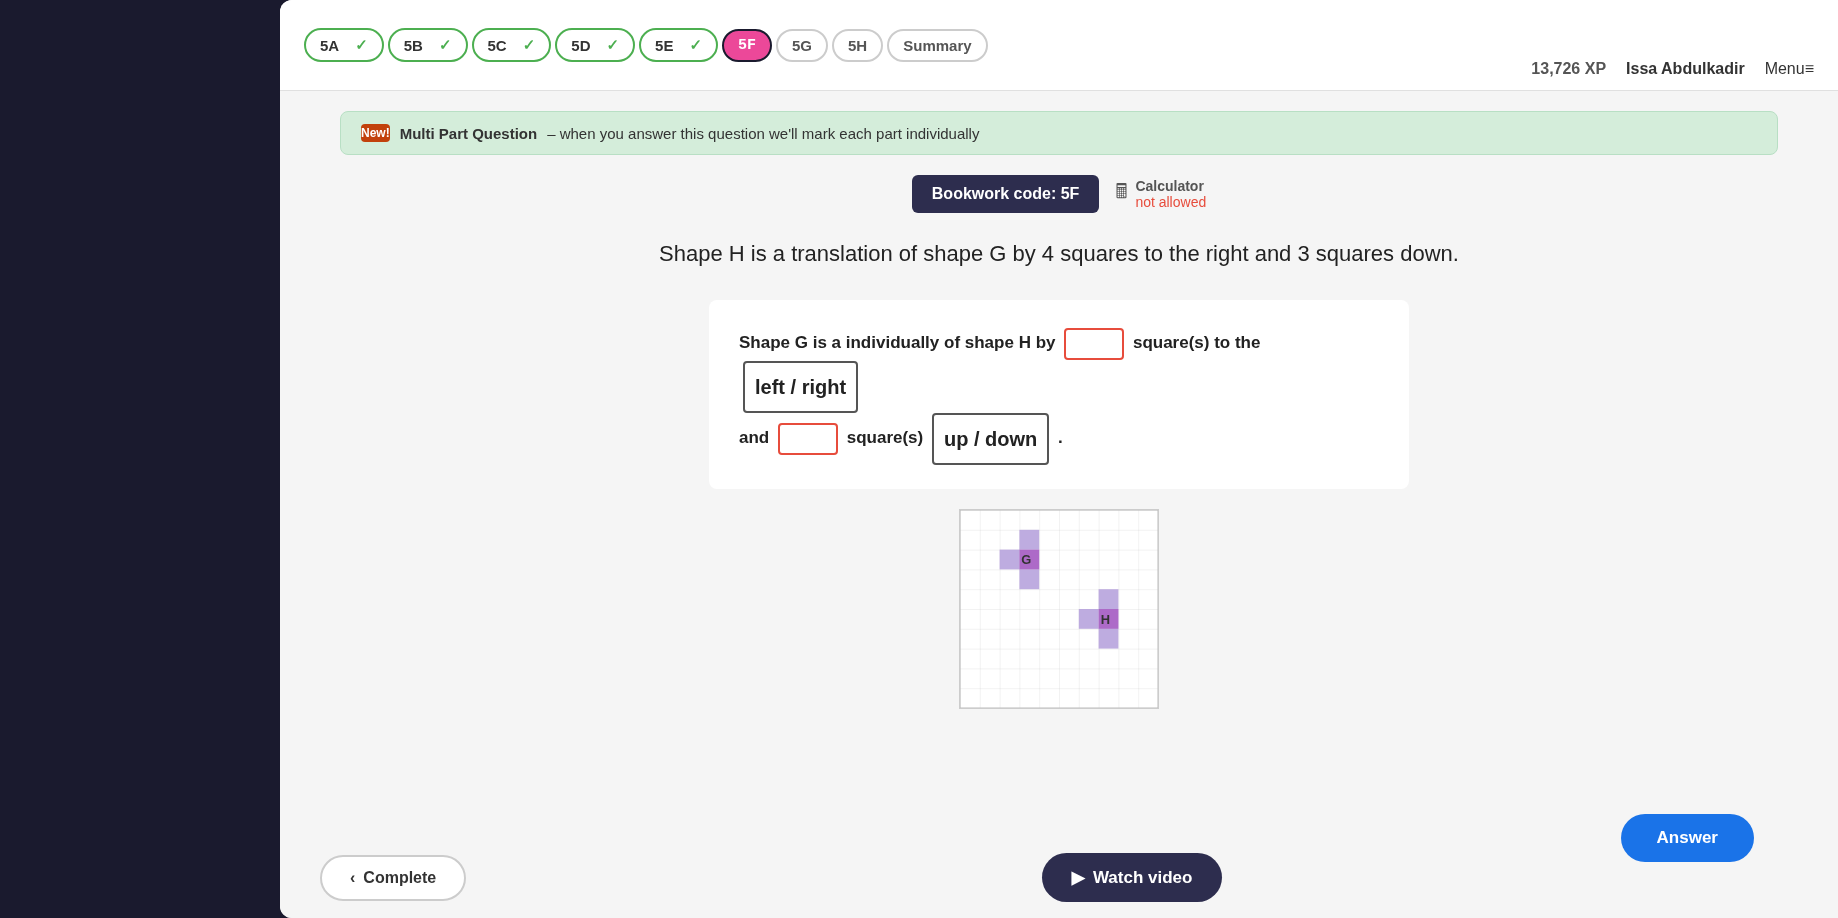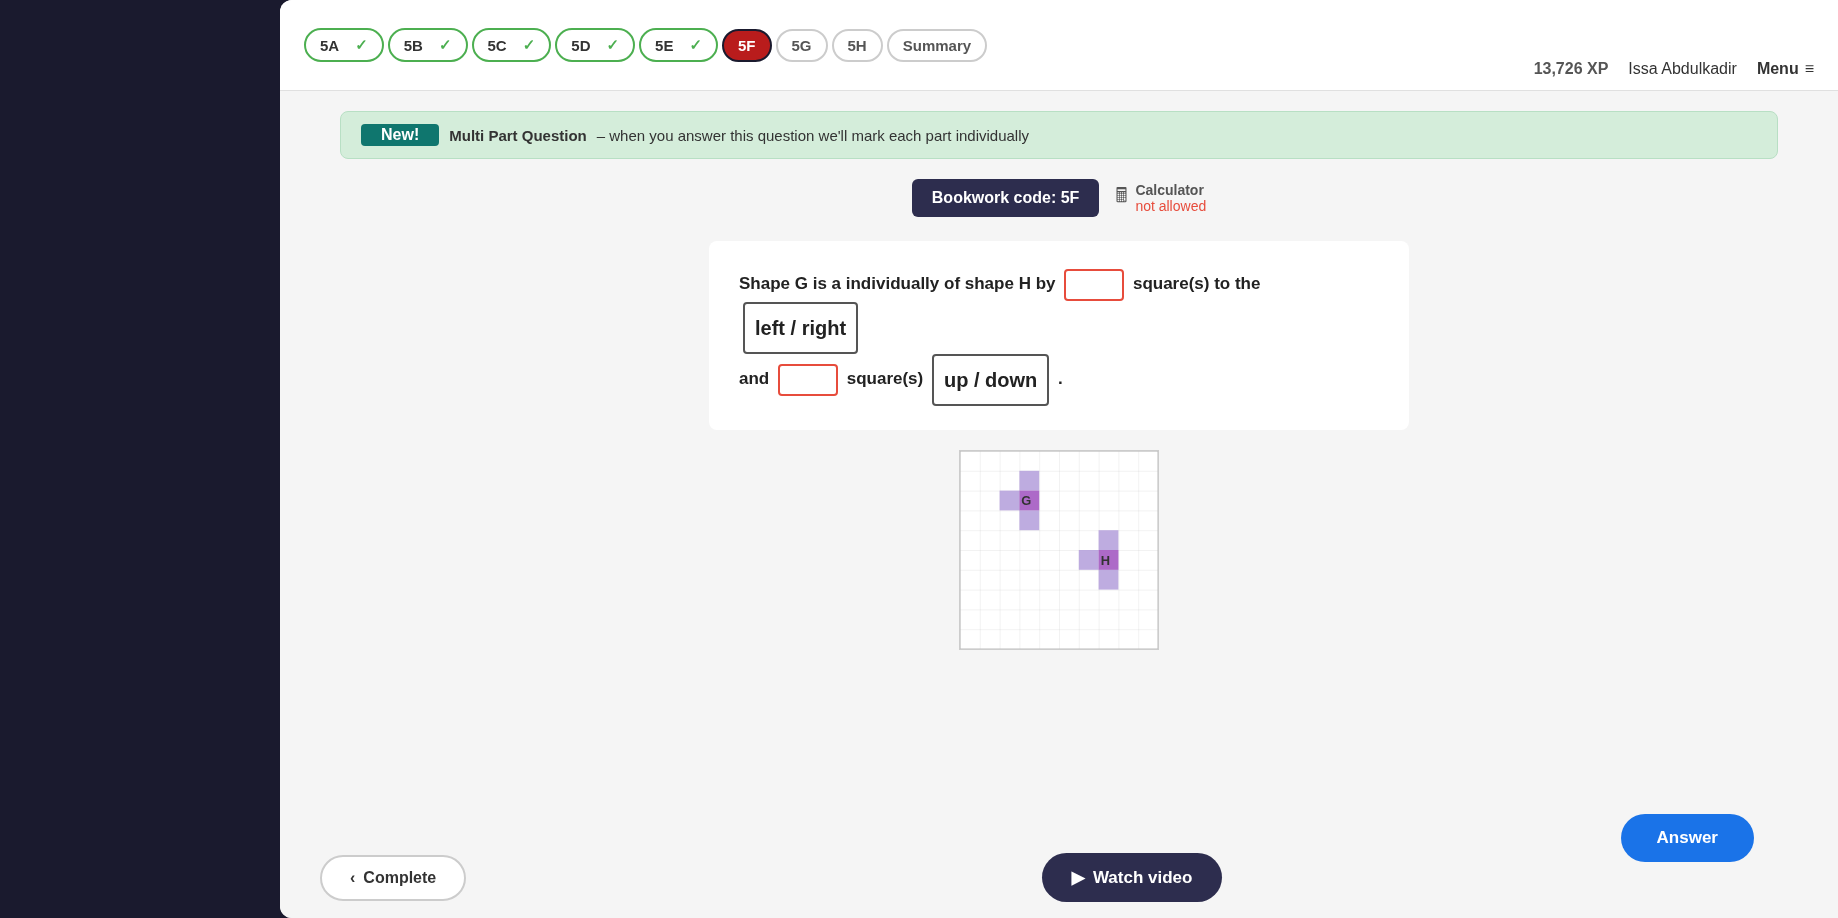--- a/index.html
+++ b/index.html
@@ -66,23 +66,24 @@
       border-color: #4caf50;
       color: #333;
     }
 
     .tab.completed .check {
       color: #4caf50;
       font-weight: bold;
     }
 
     .tab.active {
-      background: #b91c1c;
+      background: #ec4899;
       border-color: #1a1a2e;
       color: white;
+      font-family: Liberation Mono, monospace;
     }
 
     .tab.inactive {
       background: white;
       border-color: #ccc;
       color: #555;
     }
 
     .top-right {
       display: flex;
@@ -91,29 +92,29 @@
       font-size: 16px;
       color: #333;
     }
 
     .xp-badge {
       font-weight: 600;
       color: #555;
     }
 
     .user-name {
+      font-weight: 700;
+      margin-top: 48px;
+    }
+
+    .menu-btn {
+      display: flex;
+      align-items: center;
+      gap: 0;
       font-weight: 400;
-      margin-top: 48px;
-    }
-
-    .menu-btn {
-      display: flex;
-      align-items: center;
-      gap: 6px;
-      font-weight: 700;
       cursor: pointer;
     }
 
     
     .content-area {
       flex: 1;
       padding: 20px 60px;
       background: #f5f5f5;
       overflow-y: auto;
     }
@@ -126,25 +127,25 @@
       padding: 12px 20px;
       display: flex;
       align-items: center;
       gap: 10px;
       margin-bottom: 20px;
       font-size: 15px;
       color: #333;
     }
 
     .new-badge {
-      background: #0f766e;
+      background: #c2410c;
       color: white;
-      font-size: 16px;
+      font-size: 12px;
       font-weight: 700;
-      padding: 2px 20px;
+      padding: 2px 0;
       border-radius: 4px;
     }
 
     
     .bookwork-row {
       display: flex;
       align-items: center;
       justify-content: center;
       gap: 16px;
       margin-bottom: 24px;
@@ -352,20 +353,23 @@
       <div class="bookwork-code">Bookwork code: 5F</div>
       <div class="calculator-info">
         <span class="calc-icon">🖩</span>
         <div>
           <div style="font-weight:600;">Calculator</div>
           <div style="color:#e74c3c; display:flex; align-items:center; gap:4px;">not allowed</div>
         </div>
       </div>
     </div>
 
+    <div class="question-text">
+      <span>Shape H is a translation of shape G by 4 squares to the right and 3 squares down.</span>
+    </div>
 
 
     <div class="sentence-box">
       <div>
         <span>Shape G is a individually of shape H by</span>
         <span class="input-box"></span>
         <span>square(s) to the</span>
         <span class="choice-box">left / right</span>
       </div>
       <div>

